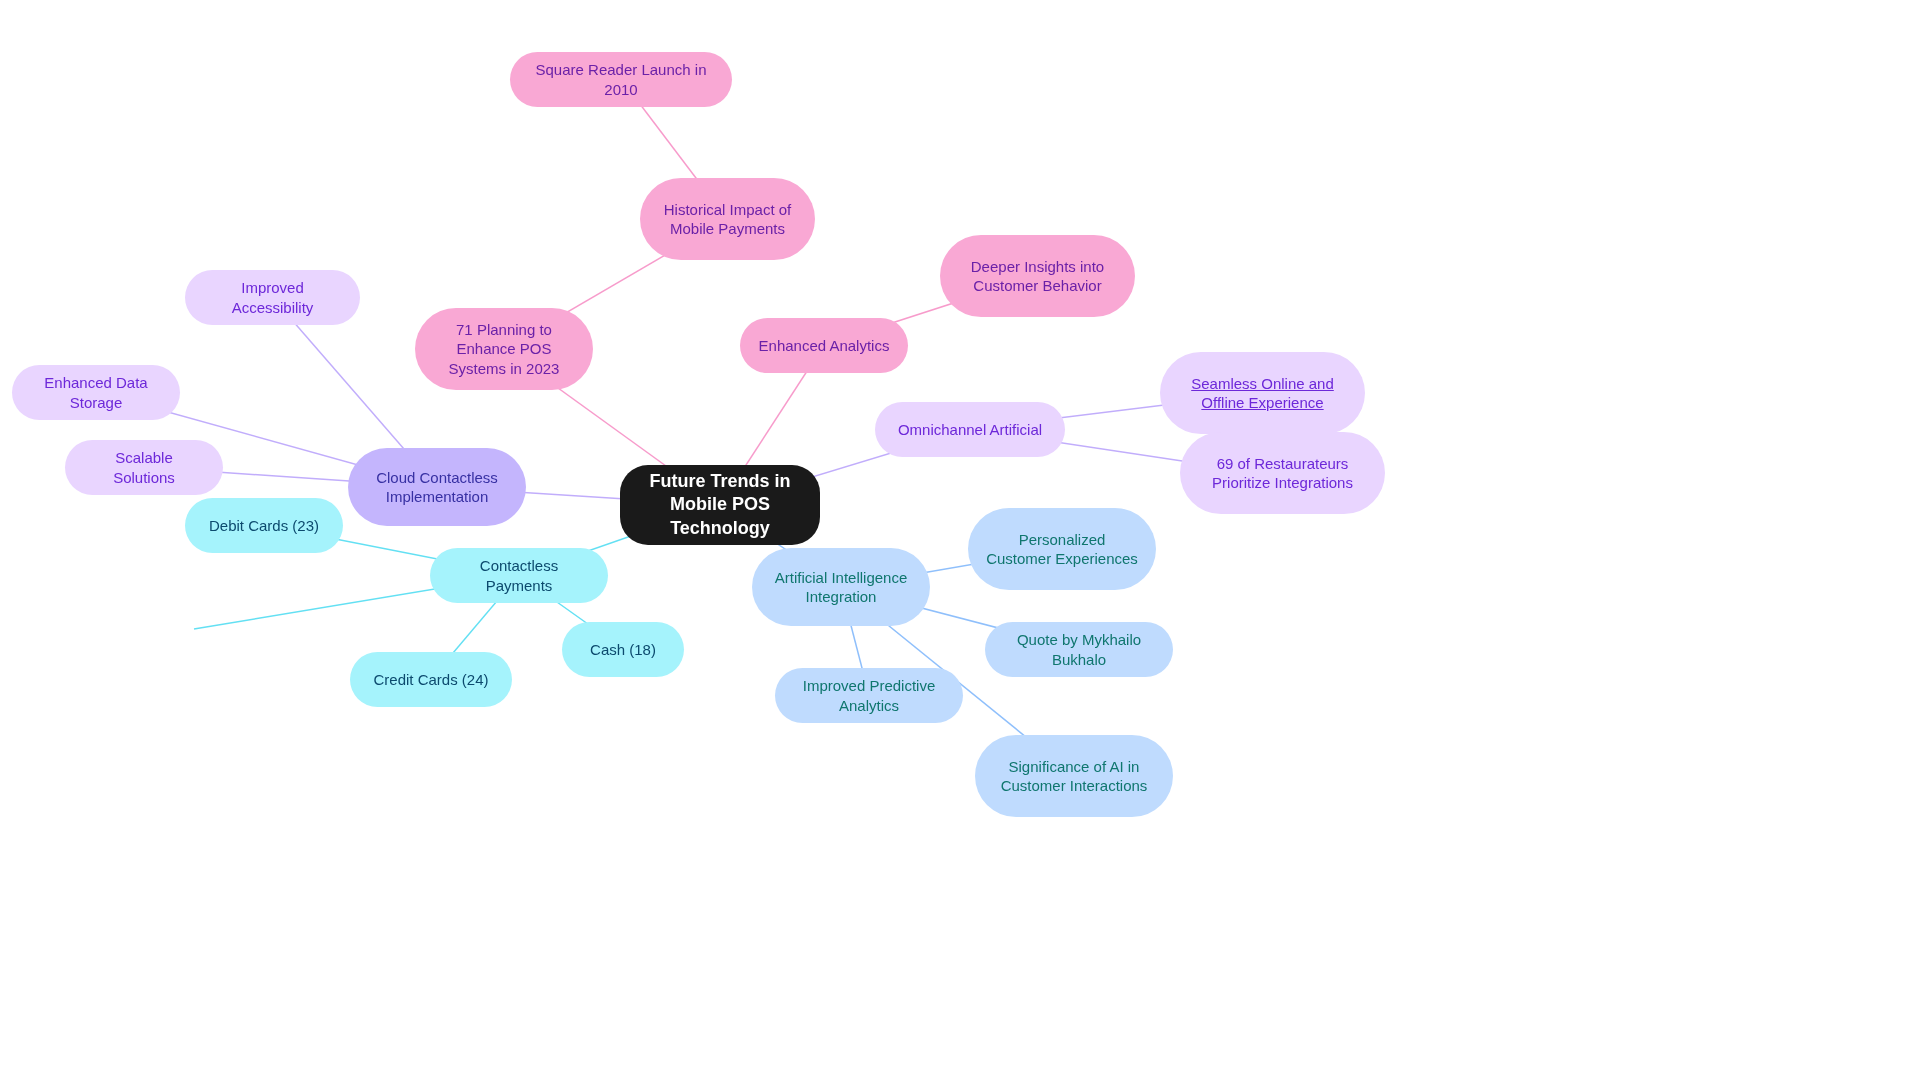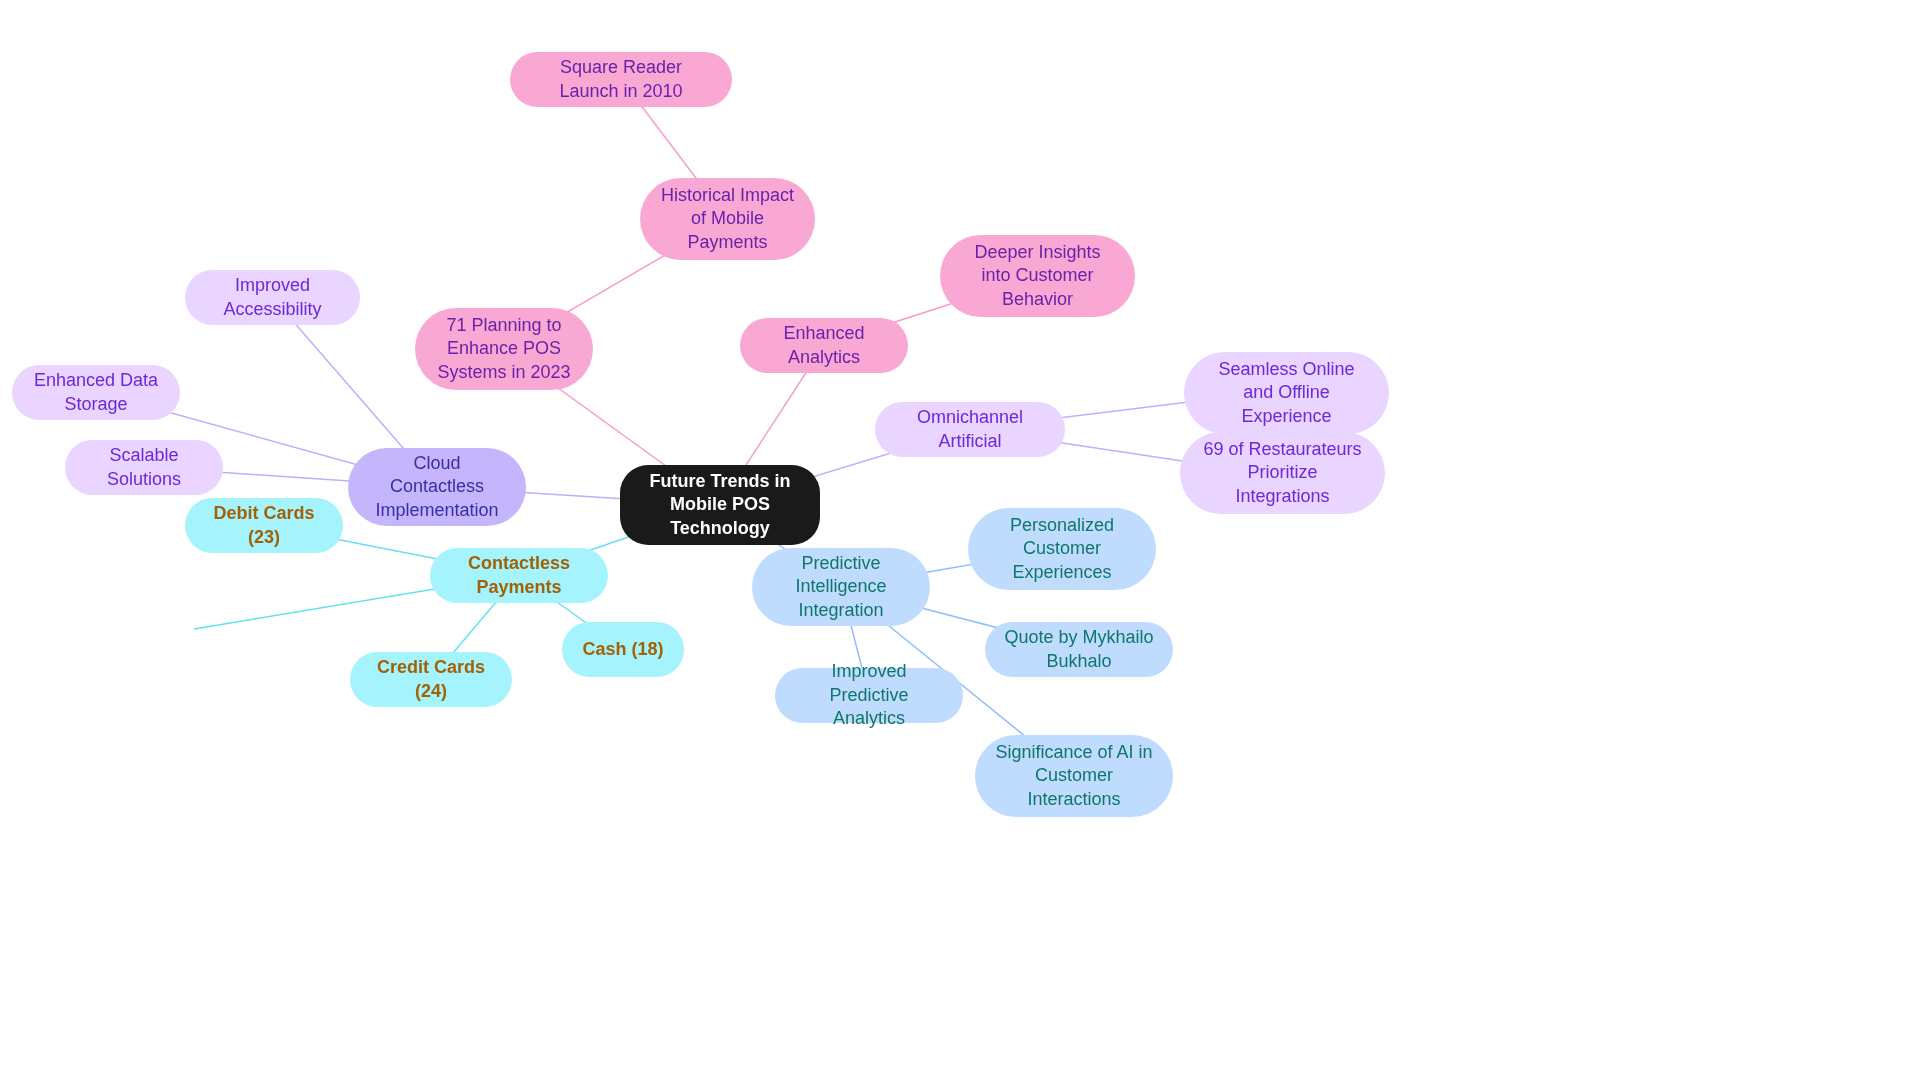--- a/index.html
+++ b/index.html
@@ -24,21 +24,21 @@
       height: 1083px;
       pointer-events: none;
     }
     .node {
       position: absolute;
       display: flex;
       align-items: center;
       justify-content: center;
       text-align: center;
       cursor: pointer;
-      font-size: 18px;
+      font-size: 15px;
       font-weight: 500;
       line-height: 1.3;
       padding: 12px 18px;
     }
     .node-center {
       background: #1a1a1a;
       color: #ffffff;
       border-radius: 20px;
       font-size: 18px;
       font-weight: 700;
@@ -55,23 +55,22 @@
       color: #3730a3;
       border-radius: 50px;
     }
     .node-violet {
       background: #e9d5ff;
       color: #6d28d9;
       border-radius: 50px;
     }
     .node-teal {
       background: #a5f3fc;
-      color: #a16207;
+      color: #0c4a6e;
       border-radius: 50px;
-      font-weight: bold;
     }
     .node-lightblue {
       background: #bfdbfe;
       color: #0f766e;
       border-radius: 50px;
     }
   </style>
 </head>
 <body>
 
@@ -108,26 +107,26 @@
   <div class="node node-violet" style="left:12px; top:365px; width:168px; height:55px;">Enhanced Data Storage</div>
   <div class="node node-violet" style="left:65px; top:440px; width:158px; height:55px;">Scalable Solutions</div>
 
   <div class="node node-pink" style="left:415px; top:308px; width:178px; height:82px;">71 Planning to Enhance POS Systems in 2023</div>
   <div class="node node-pink" style="left:640px; top:178px; width:175px; height:82px;">Historical Impact of Mobile Payments</div>
   <div class="node node-pink" style="left:510px; top:52px; width:222px; height:55px;">Square Reader Launch in 2010</div>
   <div class="node node-pink" style="left:740px; top:318px; width:168px; height:55px;">Enhanced Analytics</div>
   <div class="node node-pink" style="left:940px; top:235px; width:195px; height:82px;">Deeper Insights into Customer Behavior</div>
 
   <div class="node node-violet" style="left:875px; top:402px; width:190px; height:55px;">Omnichannel Artificial</div>
-  <div class="node node-violet" style="left:1184px; top:352px; width:205px; height:82px;">Seamless Online and Offline Experience</div>
+  <div class="node node-violet" style="left:1160px; top:352px; width:205px; height:82px;text-decoration:underline;">Seamless Online and Offline Experience</div>
   <div class="node node-violet" style="left:1180px; top:432px; width:205px; height:82px;">69 of Restaurateurs Prioritize Integrations</div>
 
   <div class="node node-teal" style="left:430px; top:548px; width:178px; height:55px;">Contactless Payments</div>
   <div class="node node-teal" style="left:185px; top:498px; width:158px; height:55px;">Debit Cards (23)</div>
   <div class="node node-teal" style="left:350px; top:652px; width:162px; height:55px;">Credit Cards (24)</div>
   <div class="node node-teal" style="left:562px; top:622px; width:122px; height:55px;">Cash (18)</div>
 
-  <div class="node node-lightblue" style="left:752px; top:548px; width:178px; height:78px;">Predictive Intelligence Integration</div>
+  <div class="node node-lightblue" style="left:752px; top:548px; width:178px; height:78px;">Artificial Intelligence Integration</div>
   <div class="node node-lightblue" style="left:968px; top:508px; width:188px; height:82px;">Personalized Customer Experiences</div>
   <div class="node node-lightblue" style="left:985px; top:622px; width:188px; height:55px;">Quote by Mykhailo Bukhalo</div>
   <div class="node node-lightblue" style="left:775px; top:668px; width:188px; height:55px;">Improved Predictive Analytics</div>
   <div class="node node-lightblue" style="left:975px; top:735px; width:198px; height:82px;">Significance of AI in Customer Interactions</div>
 </div>
 
 </body></html>

